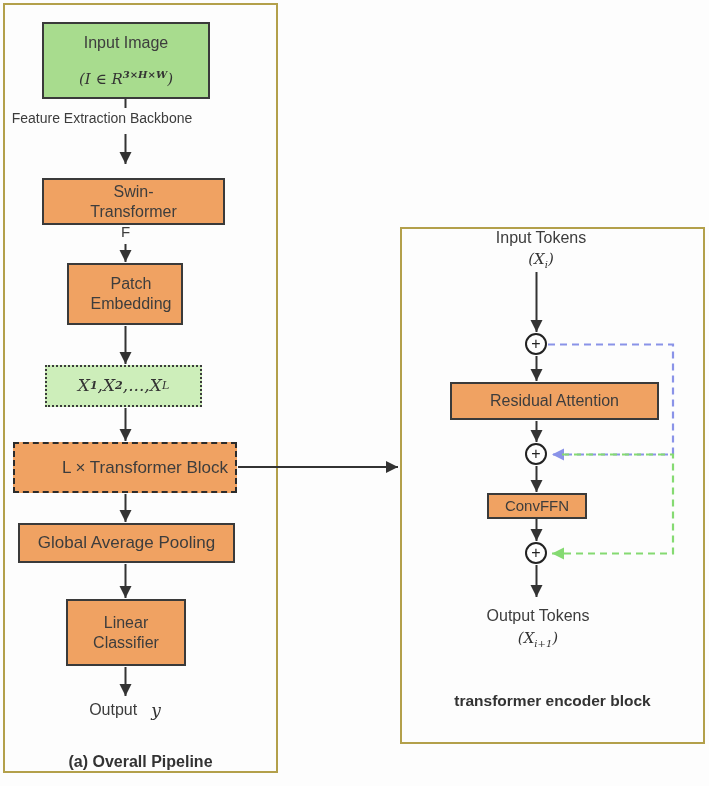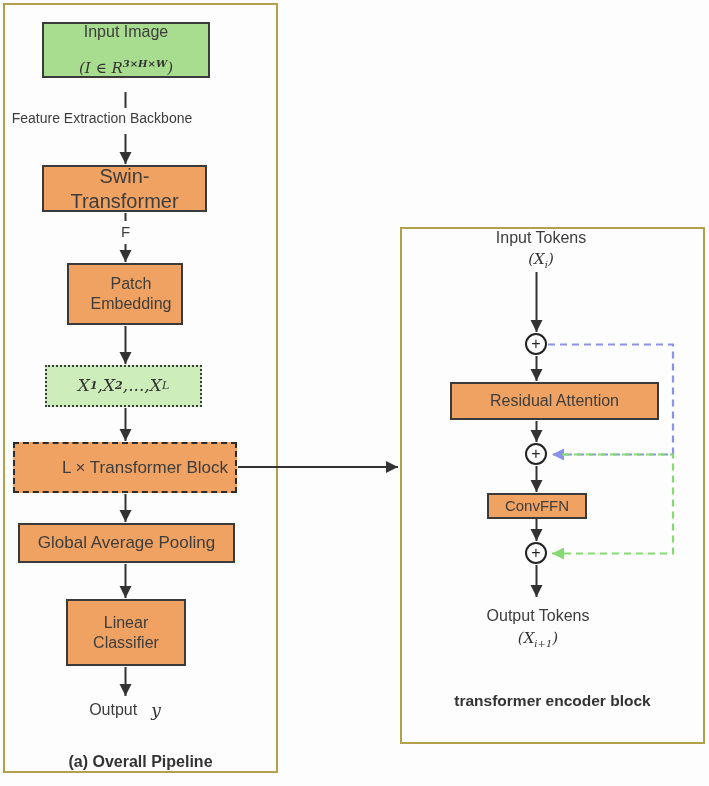--- a/index.html
+++ b/index.html
@@ -57,30 +57,30 @@
       <path d="M536.5,356 V381" marker-end="url(#mh)"></path>
       <path d="M536.5,421 V442" marker-end="url(#mh)"></path>
       <path d="M536.5,466 V492" marker-end="url(#mh)"></path>
       <path d="M536.5,518 V541" marker-end="url(#mh)"></path>
       <path d="M536.5,565 V597" marker-end="url(#mh)"></path>
     </g>
     <path d="M548,344.5 H673 V454.5 H552" stroke="#8a93e8" stroke-width="2.2" stroke-dasharray="7 5" fill="none" marker-end="url(#mb)"></path>
     <path d="M562,454.5 H673 V553.5 H552" stroke="#85da72" stroke-width="2.2" stroke-dasharray="7 5" fill="none" marker-end="url(#mg)"></path>
   </svg>
 
-  <div class="box fill-green" style="left:42px;top:22px;width:168px;height:56px;font-size:16px;gap:16px;">
+  <div class="box fill-green" style="left:42px;top:22px;width:168px;height:77px;font-size:16px;gap:16px;">
     <div>Input Image</div>
     <div class="serif" style="font-size:15px;">
       <span>(I ∈ R</span><sup style="font-size:10px;" class="sub-b">3×H×W</sup><span>)</span>
     </div>
   </div>
 
   <div class="lbl" style="left:10px;top:110px;width:184px;font-size:14px;">Feature Extraction Backbone</div>
 
-  <div class="box fill-orange" style="left:42px;top:165px;width:165px;height:47px;font-size:20px;">
+  <div class="box fill-orange" style="left:42px;top:178px;width:183px;height:47px;font-size:16px;">
     <div>Swin-</div>
     <div>Transformer</div>
   </div>
 
   <div class="lbl" style="left:110px;top:223px;width:31px;font-size:15px;">F</div>
 
   <div class="box fill-orange" style="left:67px;top:263px;width:116px;height:62px;font-size:16px;padding-left:12px;">
     <div>Patch</div>
     <div>Embedding</div>
   </div>

